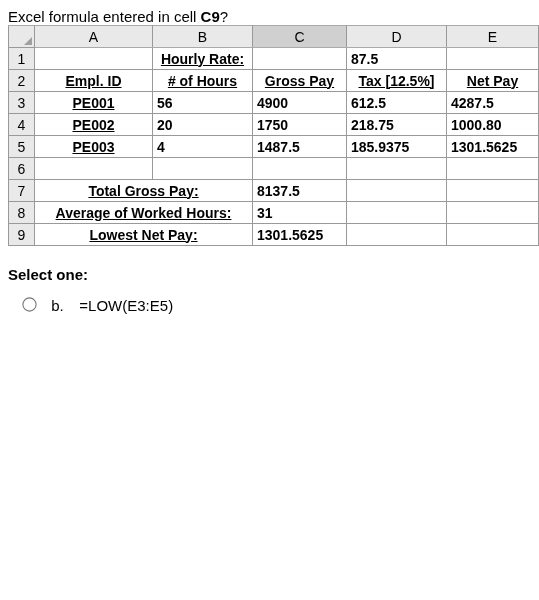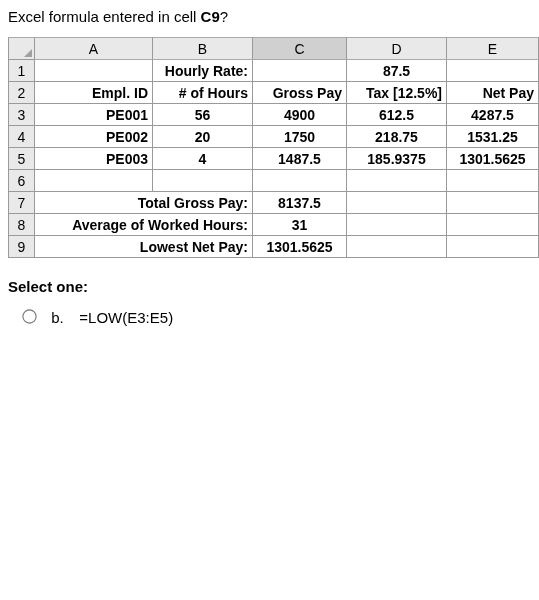--- a/index.html
+++ b/index.html
@@ -6,21 +6,20 @@
   body {
     margin: 0;
     padding: 8px;
     font-family: Arial, sans-serif;
     font-size: 15px;
     background: #fff;
     width: 539px;
     color: #000;
   }
   .question-text {
-    margin-bottom: 12px;
   }
   .question-text .cellref { font-weight: bold; }
   .sheet {
     border-collapse: collapse;
     width: 100%;
     table-layout: fixed;
     margin-bottom: 20px;
   }
   .sheet td, .sheet th {
     border: 1px solid #999;
@@ -59,22 +58,22 @@
     bottom: 2px;
     width: 0; height: 0;
     border-left: 8px solid transparent;
     border-bottom: 8px solid #a0a0a0;
   }
   .sheet .col-a { width: 118px; }
   .sheet .col-b { width: 100px; }
   .sheet .col-c { width: 94px; }
   .sheet .col-d { width: 100px; }
   .sheet .col-e { width: 92px; }
-  .cell-text { text-align: right; }
-  .cell-num { text-align: center; }
+  .cell-text { text-align: center; text-decoration: underline; }
+  .cell-num { text-align: left; }
   .bold { font-weight: bold; }
   .prompt {
     margin: 12px 0;
     font-weight: bold;
   }
   .options {
     list-style: none;
     padding: 0;
     margin: 0;
   }
@@ -141,21 +140,21 @@
     <td class="cell-num bold">4900</td>
     <td class="cell-num bold">612.5</td>
     <td class="cell-num bold">4287.5</td>
   </tr>
   <tr>
     <th class="rowhdr">4</th>
     <td class="cell-text bold">PE002</td>
     <td class="cell-num bold">20</td>
     <td class="cell-num bold">1750</td>
     <td class="cell-num bold">218.75</td>
-    <td class="cell-num bold">1531.25</td>
+    <td class="cell-num bold">1000.80</td>
   </tr>
   <tr>
     <th class="rowhdr">5</th>
     <td class="cell-text bold">PE003</td>
     <td class="cell-num bold">4</td>
     <td class="cell-num bold">1487.5</td>
     <td class="cell-num bold">185.9375</td>
     <td class="cell-num bold">1301.5625</td>
   </tr>
   <tr>

